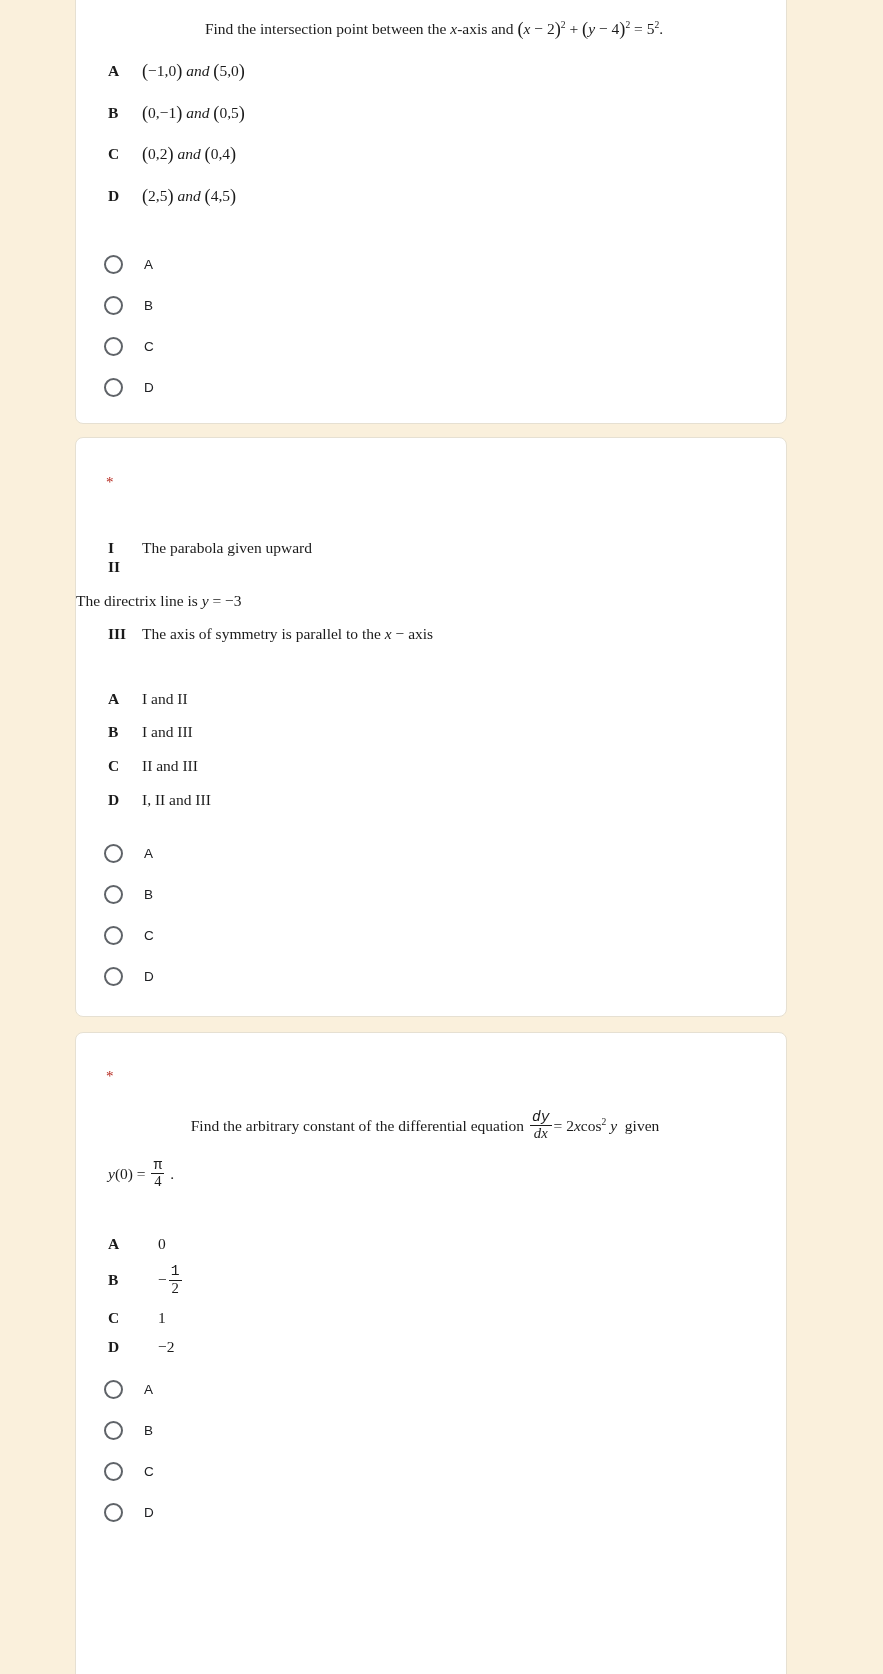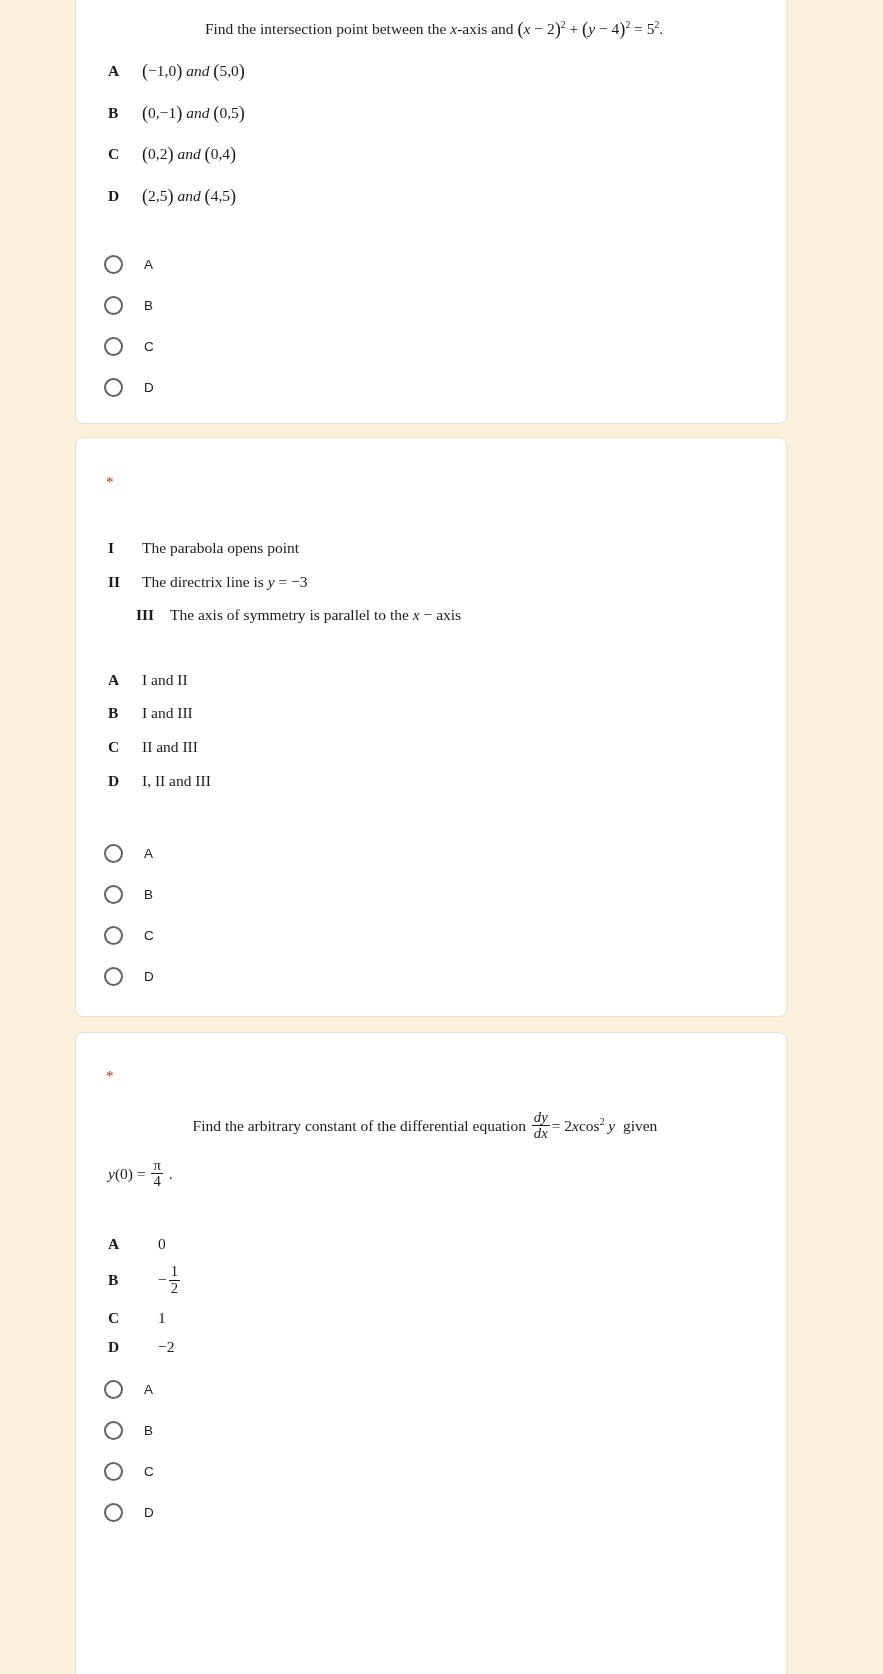--- a/index.html
+++ b/index.html
@@ -72,21 +72,21 @@
   i.v{font-style:italic;}
   .frac{
     display:inline-block;
     vertical-align:middle;
     text-align:center;
     line-height:1.05;
     margin:0 2px;
     position:relative;
     top:-1px;
   }
-  .frac .num{display:block;font-size:0.95em;padding:0 2px;}
+  .frac .num{display:block;font-size:0.95em;padding:0 2px;font-family:Liberation Mono, monospace;}
   .frac .den{display:block;font-size:0.95em;border-top:1px solid #1b1b1b;padding:0 2px;text-align:center;}
   sup.p{font-size:0.62em;vertical-align:super;line-height:0;}
   .paren{font-size:1.18em;line-height:0.8;vertical-align:-0.06em;font-family:"Liberation Serif",serif;}
 
   
   .answers{position:absolute;left:0;right:0;}
   .ans-row{
     display:flex;
     align-items:center;
     height:41px;
@@ -162,27 +162,27 @@
 
   <div class="card" id="card-2">
 
     <span class="req-star" id="star-2">*</span>
 
     <div class="qimg" style="top:82px;">
 
       <div class="opt-list">
         <div class="opt-row" style="margin-top:19px;">
           <span class="lbl">I</span>
-          <span class="val">The parabola opens point</span>
-        </div>
-        <div class="opt-row" style="margin-top:15px;">
+          <span class="val">The parabola given upward</span>
+        </div>
+        <div class="opt-row" style="flex-direction:column;">
           <span class="lbl">II</span>
           <span class="val">The directrix line is <i class="v">y</i> = −3</span>
         </div>
-        <div class="opt-row" style="margin-top:15px;padding-left:28px;">
+        <div class="opt-row" style="margin-top:15px;">
           <span class="lbl">III</span>
           <span class="val">The axis of symmetry is parallel to the <i class="v">x</i> − axis</span>
         </div>
       </div>
 
       <div class="opt-list">
         <div class="opt-row" style="margin-top:46px;">
           <span class="lbl">A</span>
           <span class="val">I and II</span>
         </div>

